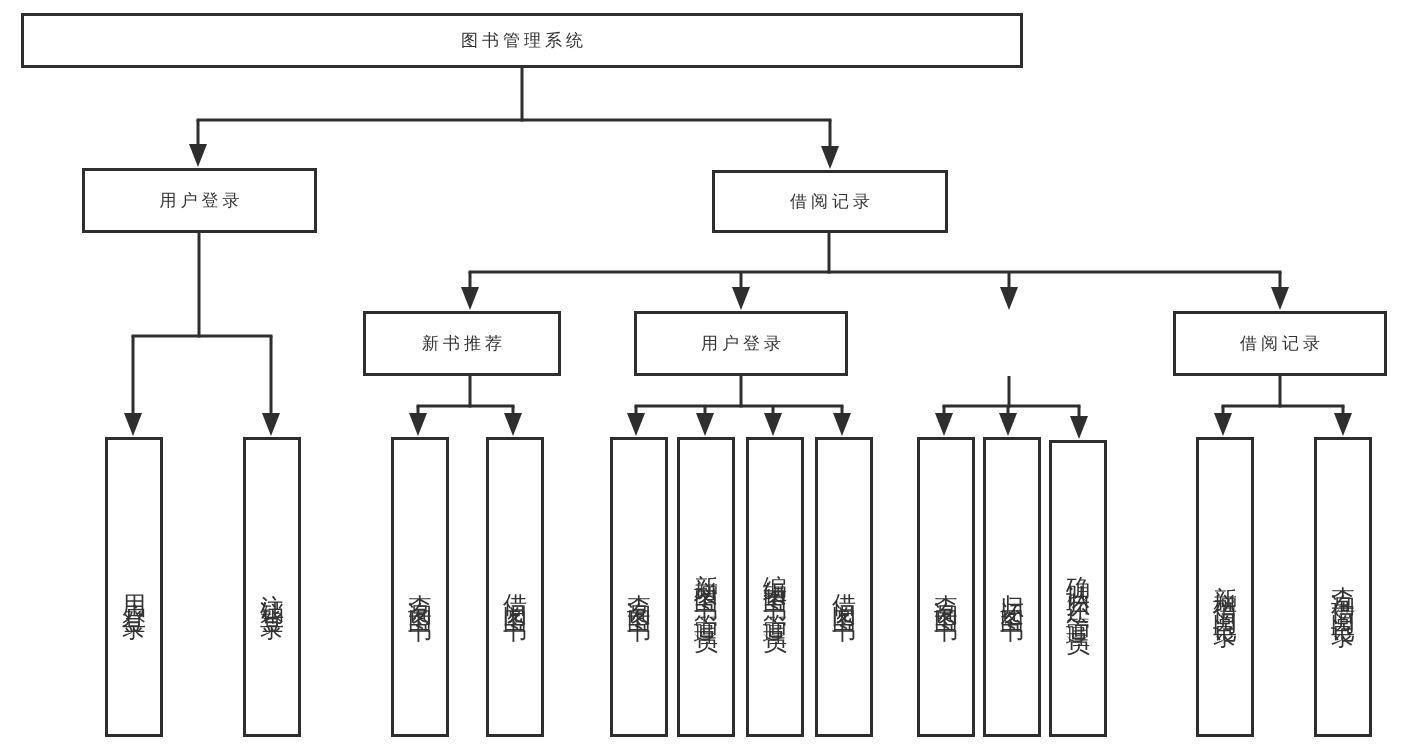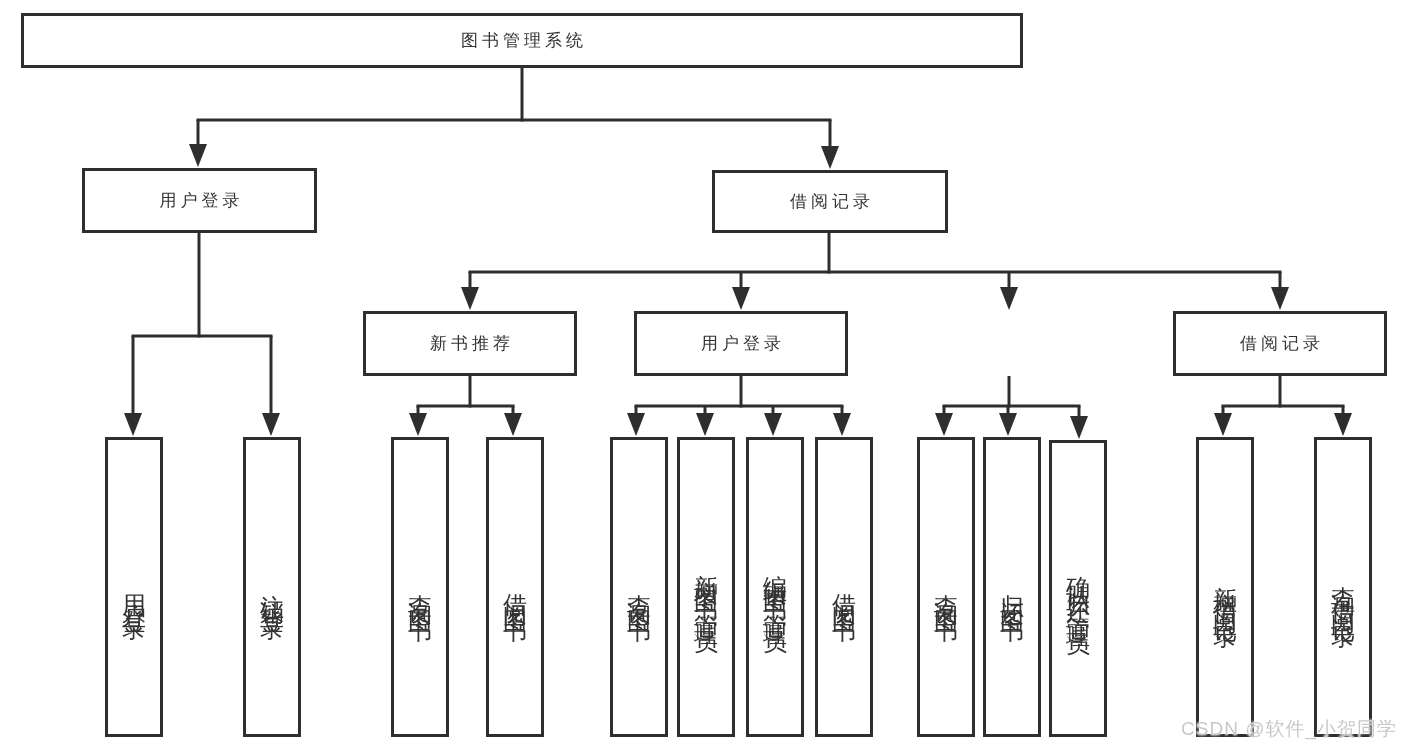--- a/index.html
+++ b/index.html
@@ -122,21 +122,21 @@
     <span class="hlabel">图书管理系统</span>
   </div>
 
   <div class="box" style="left:82px;top:168px;width:235px;height:65px">
     <span class="hlabel">用户登录</span>
   </div>
   <div class="box" style="left:712px;top:170px;width:236px;height:63px">
     <span class="hlabel">借阅记录</span>
   </div>
 
-  <div class="box" style="left:363px;top:311px;width:214px;height:65px">
+  <div class="box" style="left:363px;top:311px;width:198px;height:65px">
     <span class="hlabel">新书推荐</span>
   </div>
   <div class="box" style="left:634px;top:311px;width:214px;height:65px">
     <span class="hlabel">用户登录</span>
   </div>
   <div class="box" style="left:1173px;top:311px;width:214px;height:65px">
     <span class="hlabel">借阅记录</span>
   </div>
 
   <div class="box leaf" style="left:105px;top:437px;width:58px;height:300px">
@@ -176,14 +176,13 @@
     <span class="vlabel">确认归还（管理员）</span>
   </div>
 
   <div class="box leaf" style="left:1196px;top:437px;width:58px;height:300px">
     <span class="vlabel">新增借阅记录</span>
   </div>
   <div class="box leaf" style="left:1314px;top:437px;width:58px;height:300px">
     <span class="vlabel">查询借阅记录</span>
   </div>
 
-  <div class="watermark">CSDN @软件_小贺同学</div>
 </div>
 
 </body></html>

